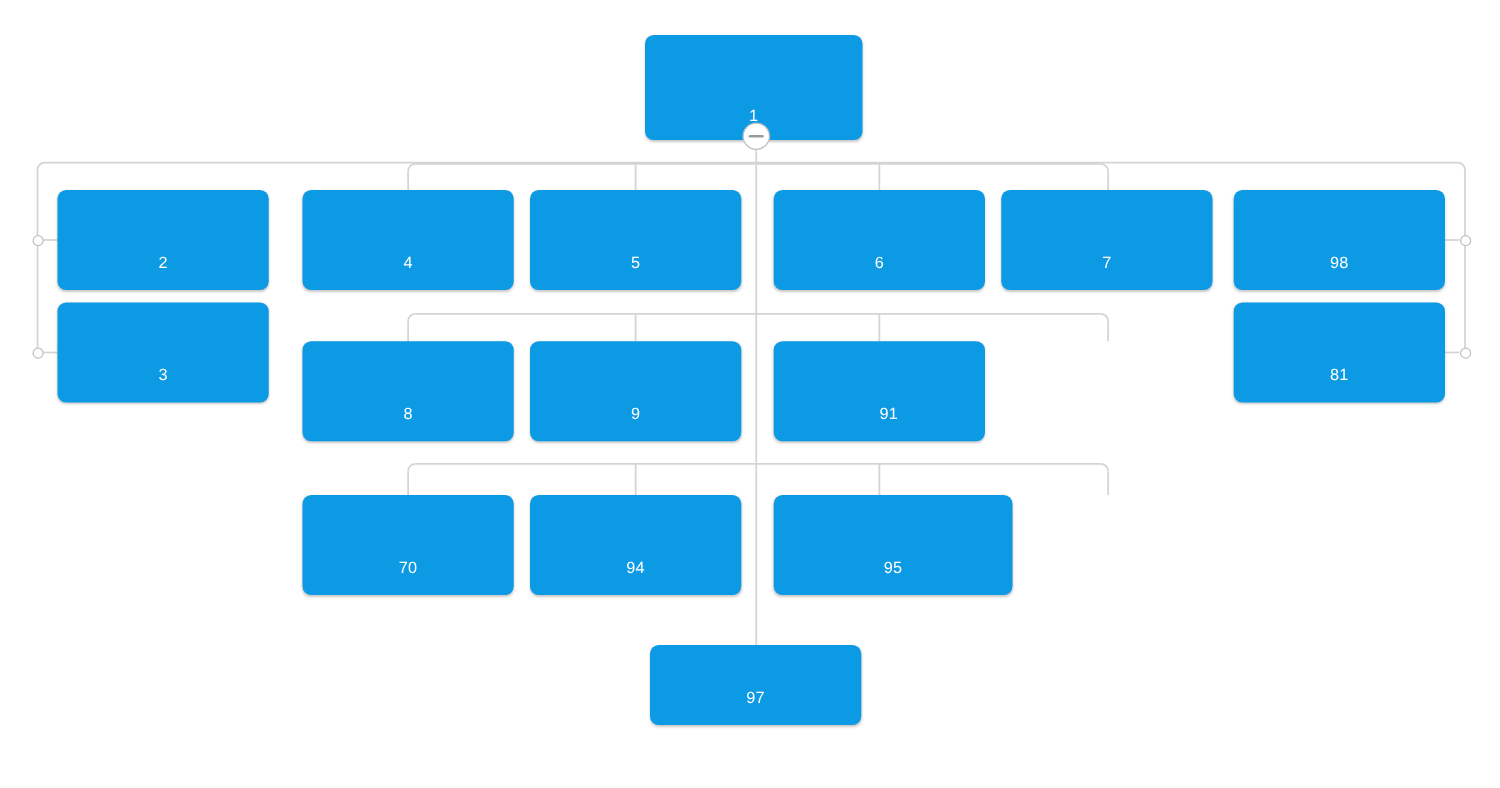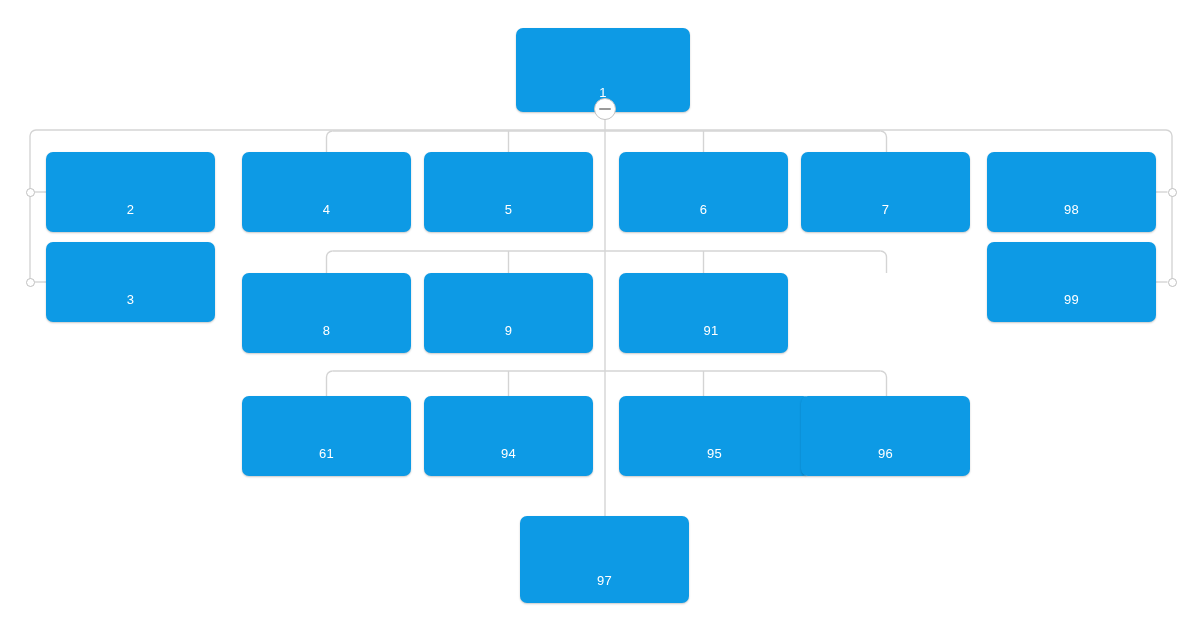--- a/index.html
+++ b/index.html
@@ -138,21 +138,21 @@
     <span class="node-label" style="bottom:16px;">2</span>
   </div>
   <div class="node" style="left:46px; top:242px; width:169px; height:80px;">
     <span class="node-label" style="bottom:16px;">3</span>
   </div>
 
   <div class="node" style="left:987px; top:152px; width:169px; height:80px;padding-left:34px;">
     <span class="node-label" style="bottom:16px;">98</span>
   </div>
   <div class="node" style="left:987px; top:242px; width:169px; height:80px;">
-    <span class="node-label" style="bottom:16px;">99</span>
+    <span class="node-label" style="bottom:16px;">81</span>
   </div>
 
   <div class="node" style="left:242px; top:152px; width:169px; height:80px;">
     <span class="node-label" style="bottom:16px;">4</span>
   </div>
   <div class="node" style="left:424px; top:152px; width:169px; height:80px;">
     <span class="node-label" style="bottom:16px;">5</span>
   </div>
   <div class="node" style="left:619px; top:152px; width:169px; height:80px;">
     <span class="node-label" style="bottom:16px;">6</span>
@@ -165,33 +165,30 @@
     <span class="node-label" style="bottom:16px;">8</span>
   </div>
   <div class="node" style="left:424px; top:273px; width:169px; height:80px;">
     <span class="node-label" style="bottom:16px;">9</span>
   </div>
   <div class="node" style="left:619px; top:273px; width:169px; height:80px;">
     <span class="node-label" style="bottom:16px;padding-left:15px;">91</span>
   </div>
 
   <div class="node" style="left:242px; top:396px; width:169px; height:80px;">
-    <span class="node-label" style="bottom:16px;">61</span>
+    <span class="node-label" style="bottom:16px;">70</span>
   </div>
   <div class="node" style="left:424px; top:396px; width:169px; height:80px;">
     <span class="node-label" style="bottom:16px;">94</span>
   </div>
   <div class="node" style="left:619px; top:396px; width:191px; height:80px;padding-left:38px;">
     <span class="node-label" style="bottom:16px;">95</span>
   </div>
-  <div class="node" style="left:801px; top:396px; width:169px; height:80px;">
-    <span class="node-label" style="bottom:16px;">96</span>
-  </div>
 
-  <div class="node" style="left:520px; top:516px; width:169px; height:87px;">
+  <div class="node" style="left:520px; top:516px; width:169px; height:64px;">
     <span class="node-label" style="bottom:16px;">97</span>
   </div>
 
   <div class="side-dot" style="left:25.5px;  top:187.5px;"></div>
   <div class="side-dot" style="left:25.5px;  top:277.5px;"></div>
   <div class="side-dot" style="left:1167.5px; top:187.5px;"></div>
   <div class="side-dot" style="left:1167.5px; top:277.5px;"></div>
 
 </div>
 

